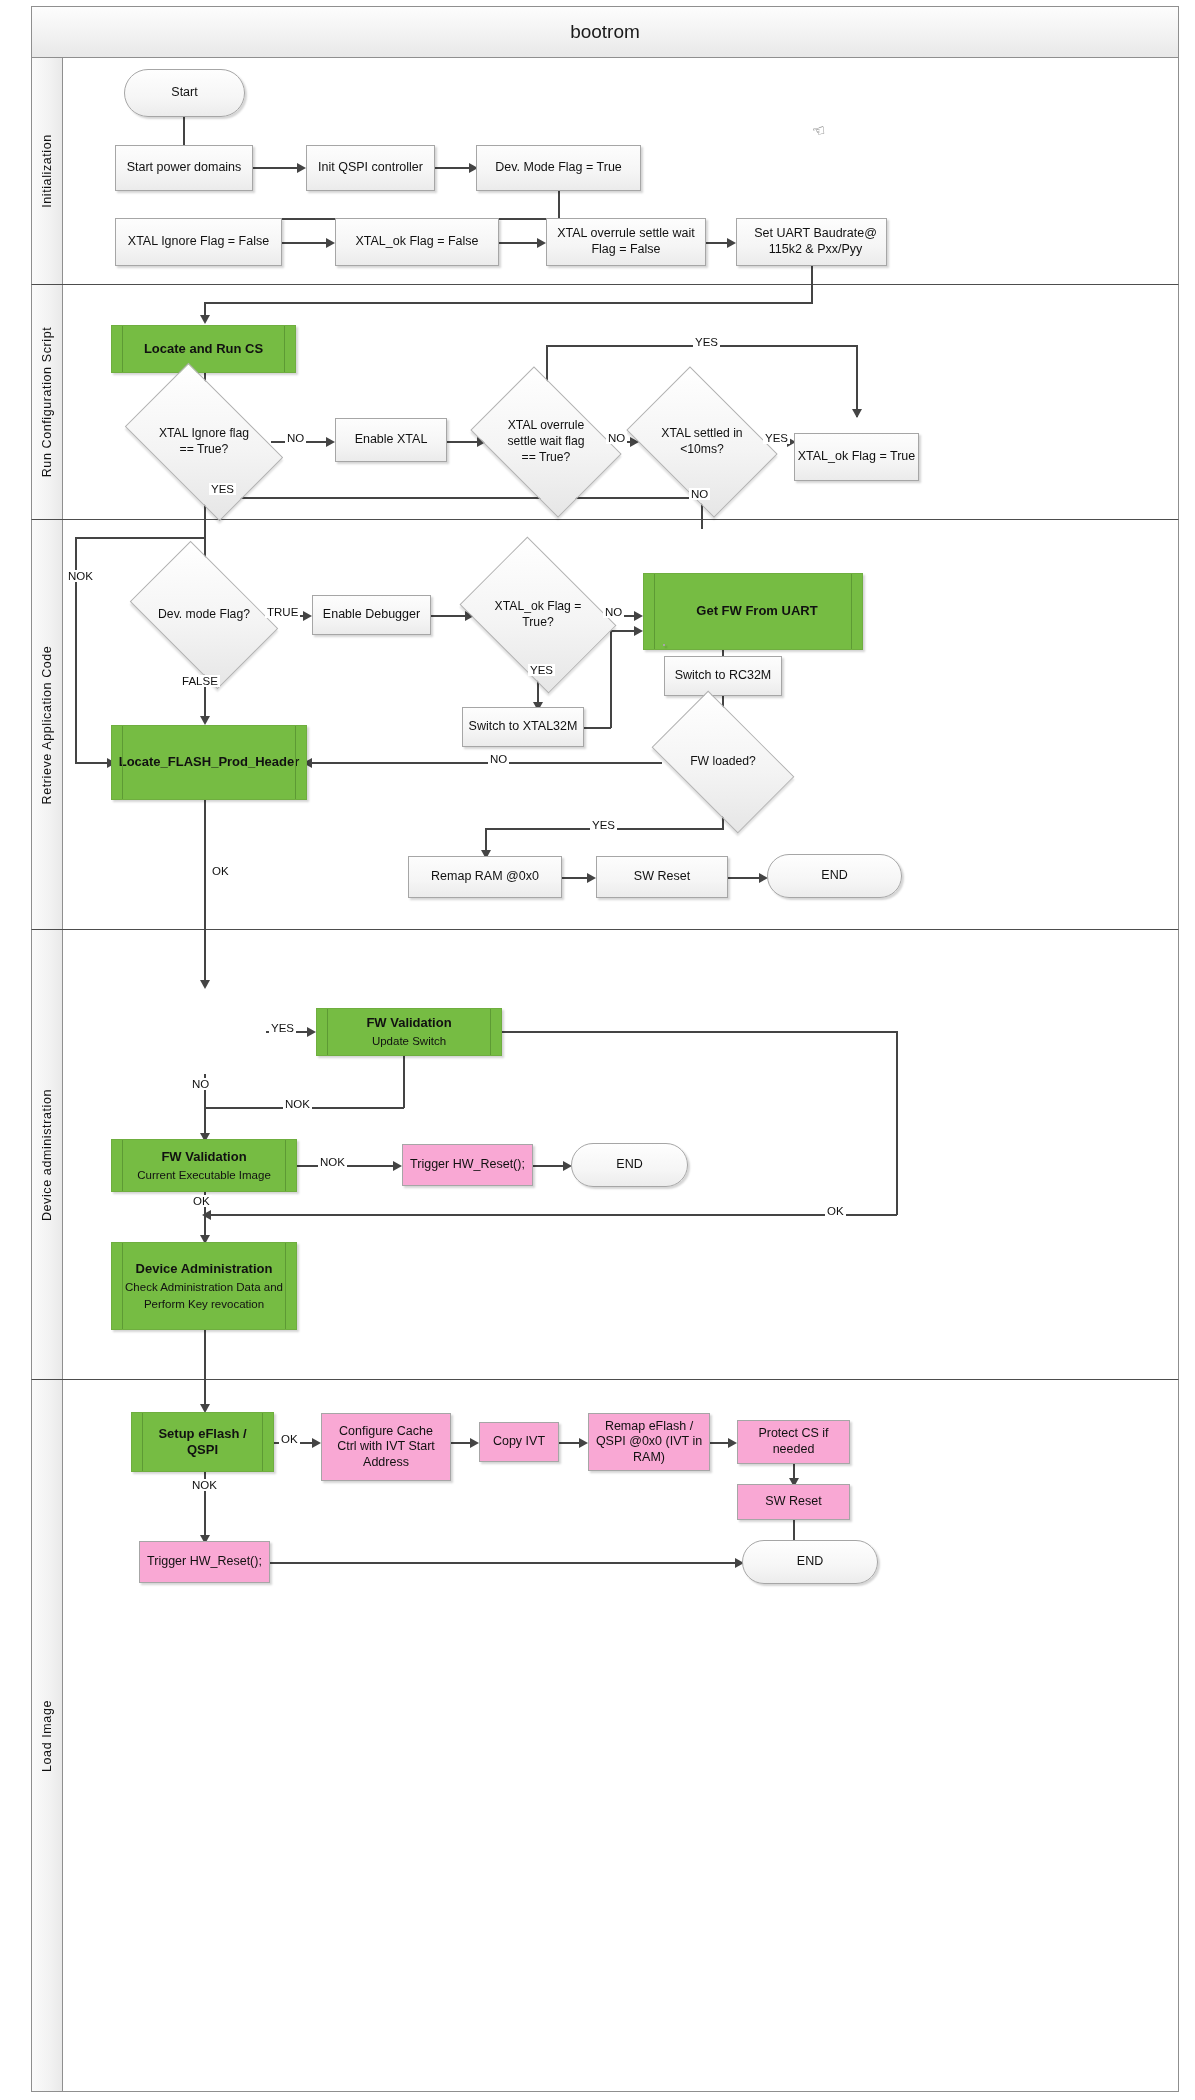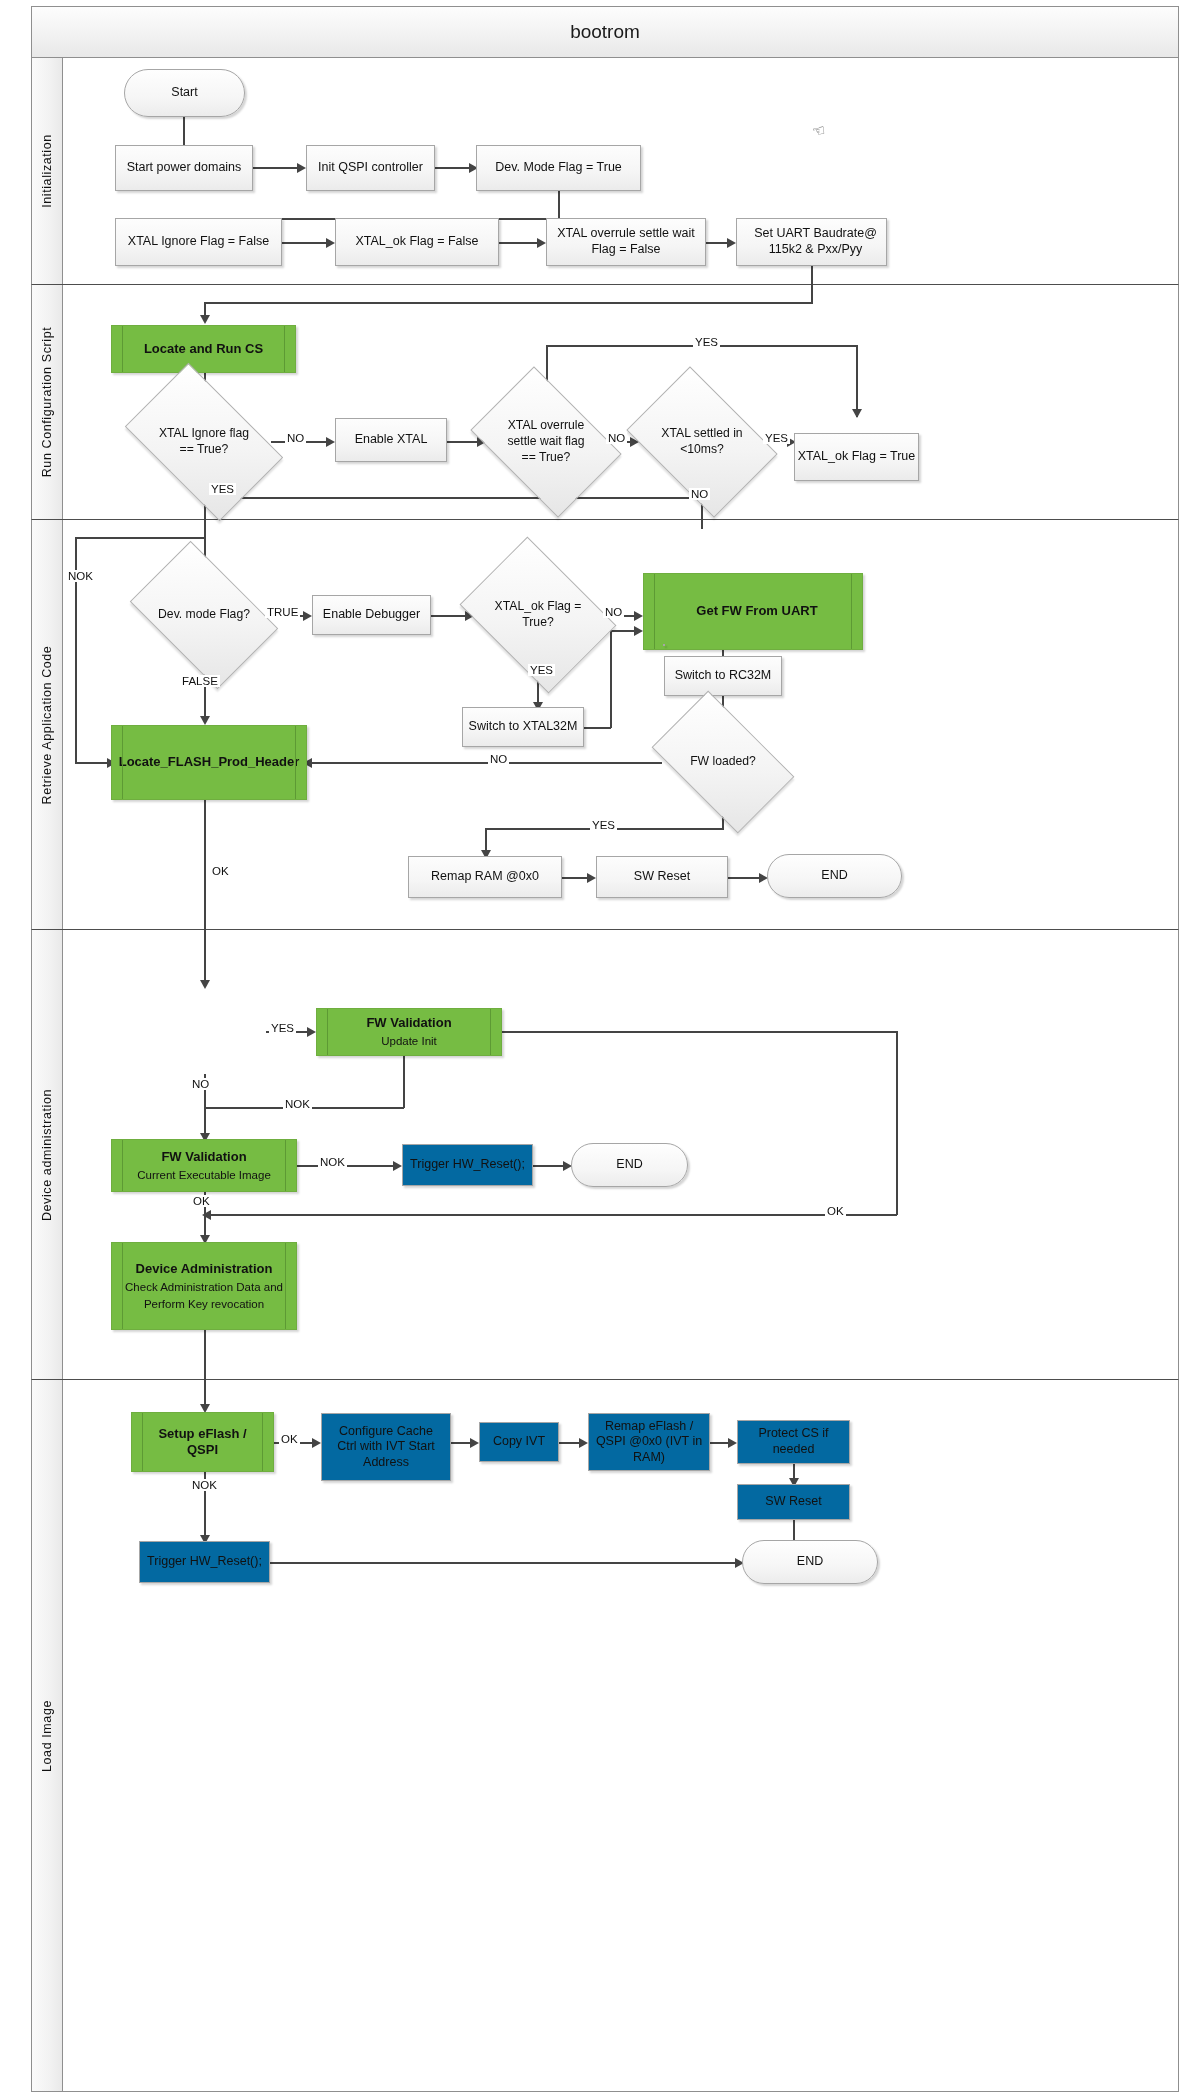--- a/index.html
+++ b/index.html
@@ -68,21 +68,21 @@
     line-height:1.25;
     color:#111;
     z-index:3;
   }
   .proc {
     background:linear-gradient(to bottom,#fdfdfd 0%,#f5f5f5 60%,#ebebeb 100%);
     border:1px solid #a6a6a6;
     box-shadow:2px 2px 2px rgba(0,0,0,.17);
   }
   .proc.plain {
-    background:#0369a1;
+    background:#f9a8d4;
     box-shadow:2px 2px 2px rgba(0,0,0,.17);
   }
   .term {
     background:linear-gradient(to bottom,#fefefe 0%,#f6f6f6 60%,#ececec 100%);
     border:1px solid #a6a6a6;
     border-radius:40px;
     box-shadow:2px 2px 2px rgba(0,0,0,.17);
   }
   .green {
     background:#76bc43;
@@ -435,21 +435,21 @@
       <div class="ln lv" style="left:141px; top:0px; height:55px;"></div>
       <div class="arw down" style="left:137px; top:50px;"></div>
 
 
       <div class="ln lh" style="left:203px; top:101px; width:45px;"></div>
       <div class="elbl" style="left:206px; top:92px;">YES</div>
       <div class="arw right" style="left:244px; top:97px;"></div>
 
       <div class="node green" style="left:253px; top:78px; width:186px; height:48px;">
         <span class="t1">FW Validation</span>
-        <span class="t2">Update Init</span>
+        <span class="t2">Update Switch</span>
       </div>
 
       <div class="ln lh" style="left:439px; top:101px; width:395px;"></div>
       <div class="ln lv" style="left:833px; top:101px; height:184px;"></div>
       <div class="ln lh" style="left:141px; top:284px; width:693px;"></div>
       <div class="elbl" style="left:762px; top:275px;">OK</div>
       <div class="arw left" style="left:139px; top:280px;"></div>
 
       <div class="ln lv" style="left:340px; top:126px; height:52px;"></div>
       <div class="ln lh" style="left:141px; top:177px; width:200px;"></div>

